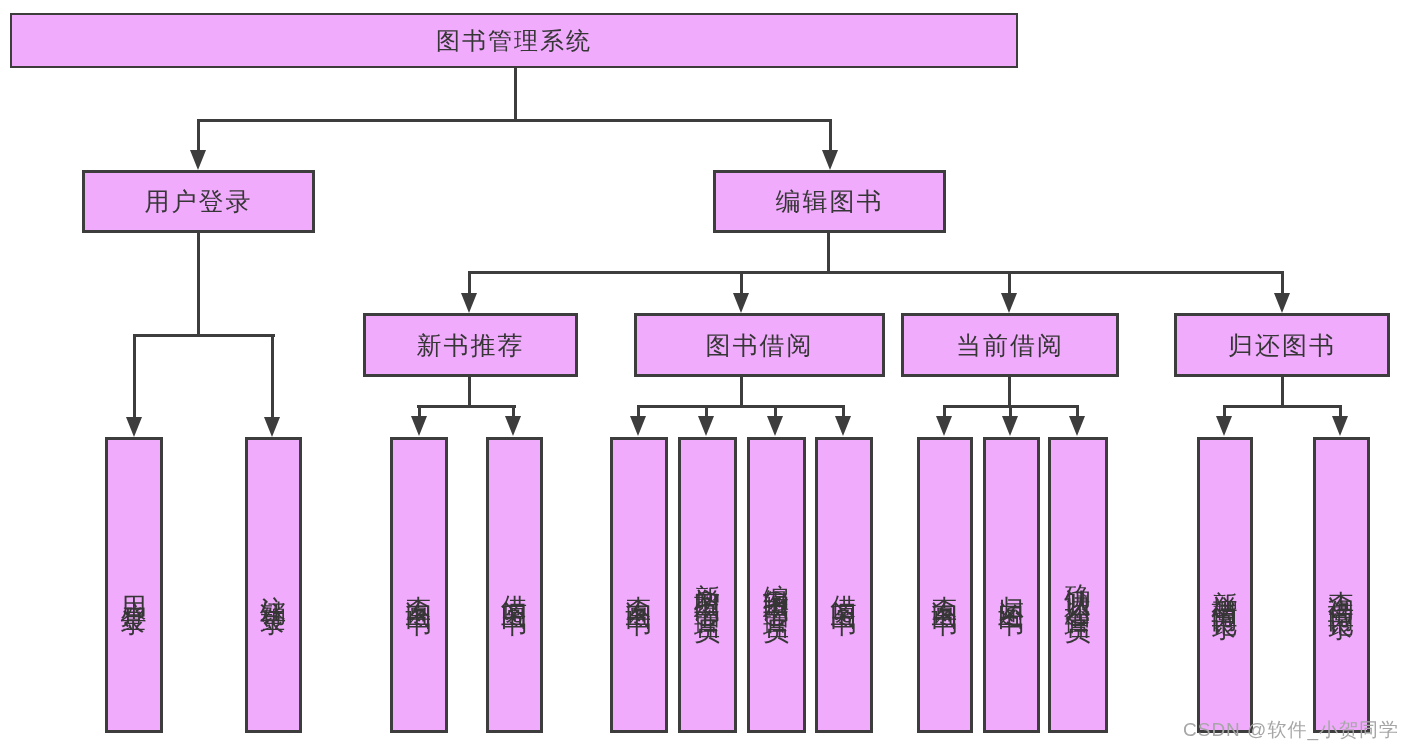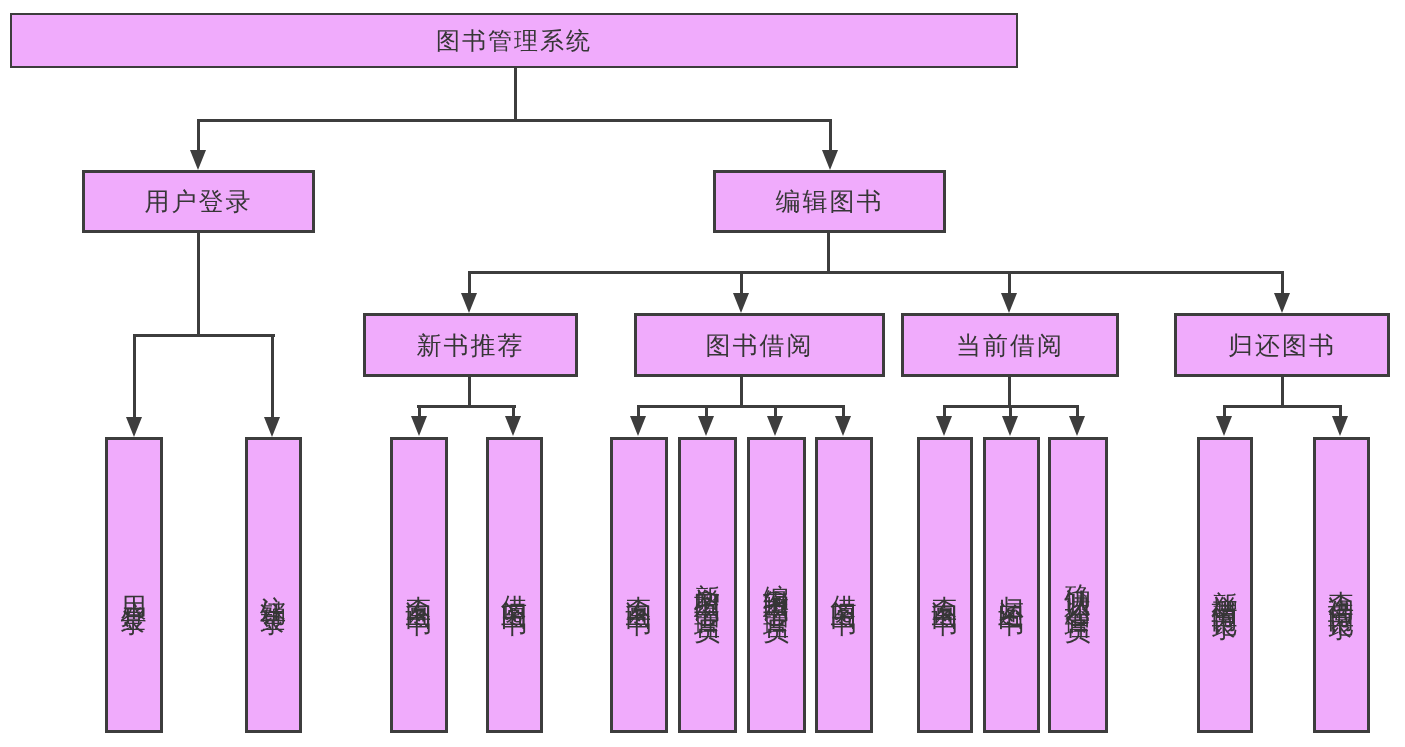--- a/index.html
+++ b/index.html
@@ -142,14 +142,15 @@
     <span>确认归还（管理员）</span>
   </div>
 
   <div class="box vbox" style="left:1197px;top:437px;width:56px;height:296px;">
     <span>新增借阅记录</span>
   </div>
   <div class="box vbox" style="left:1313px;top:437px;width:57px;height:296px;">
     <span>查询借阅记录</span>
   </div>
 
+  <div class="watermark">CSDN @软件_小贺同学</div>
 
 </div>
 
 </body></html>

